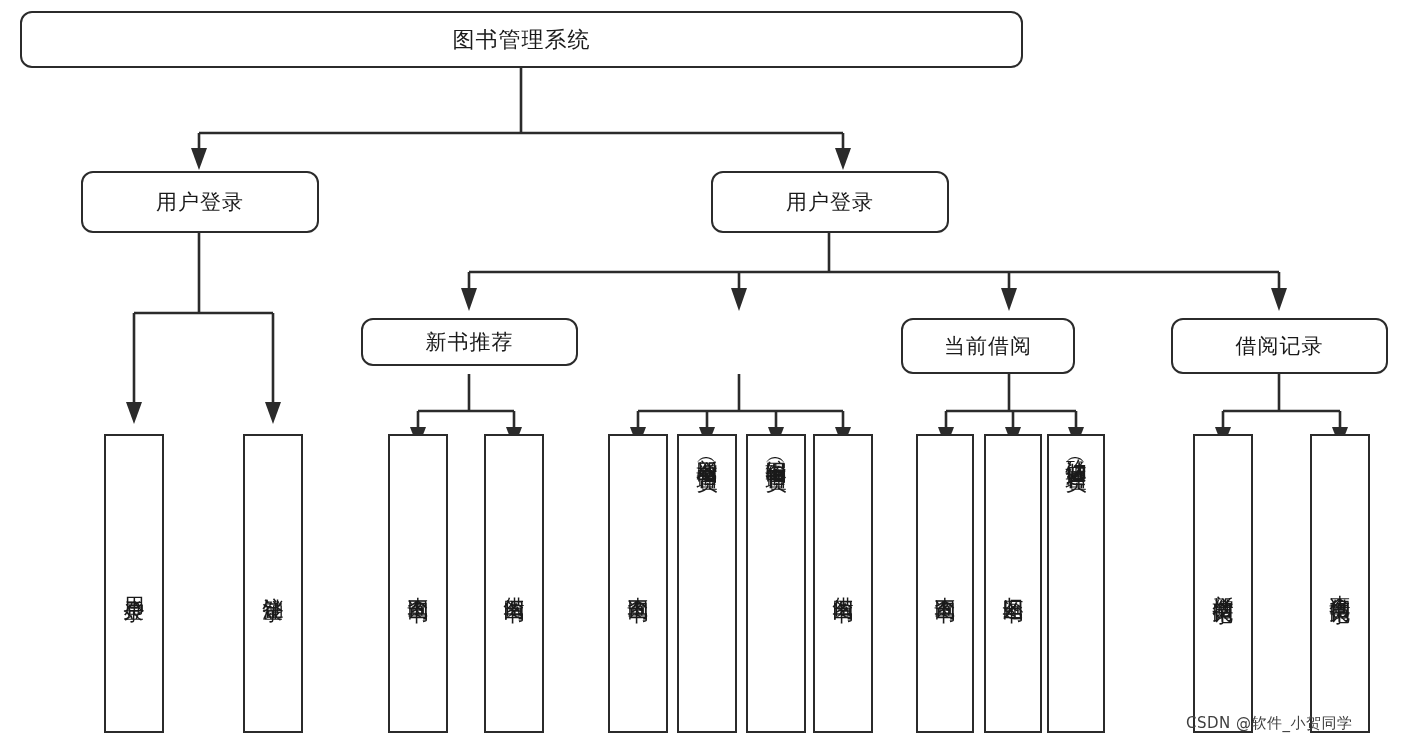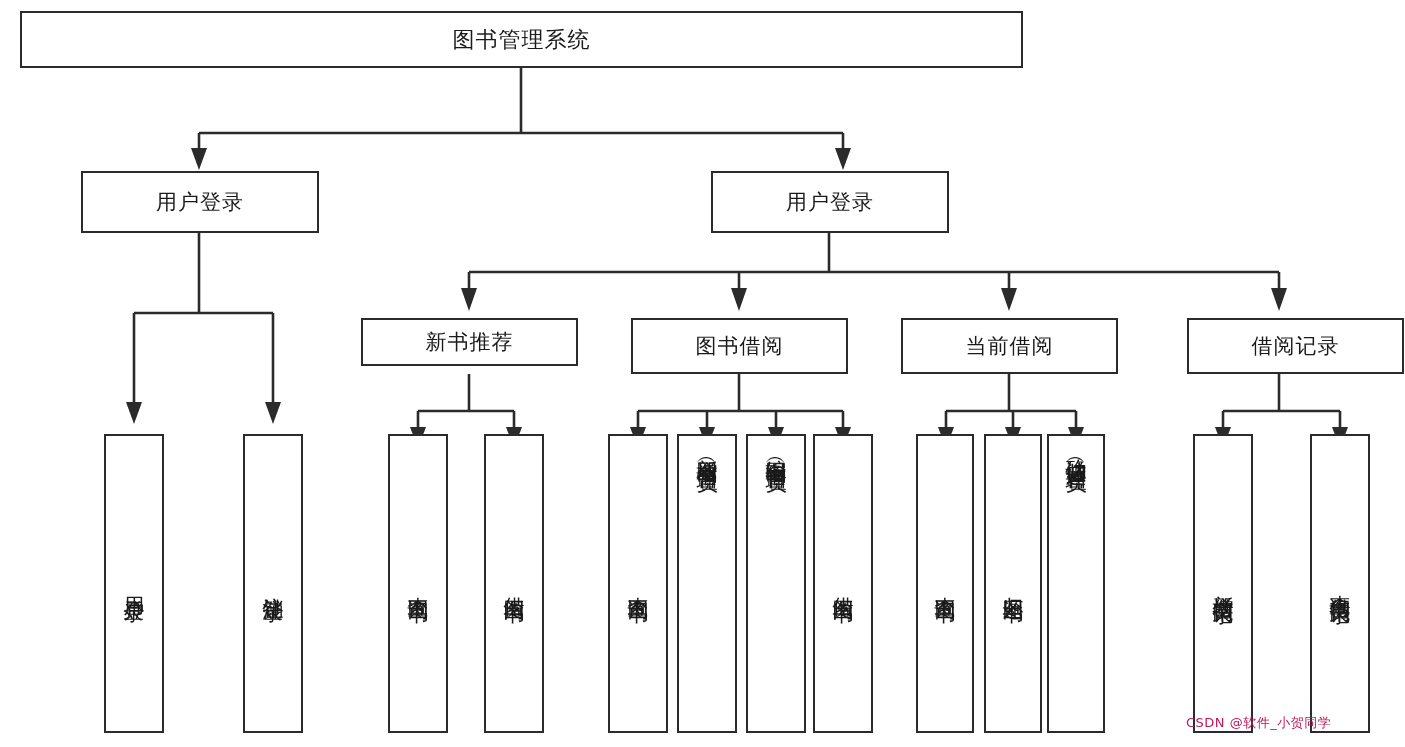--- a/index.html
+++ b/index.html
@@ -32,20 +32,21 @@
     border: 2px solid #2b2b2b;
     display: flex;
     align-items: center;
     justify-content: center;
     color: #1a1a1a;
     z-index: 2;
   }
   .node.h {
     font-size: 21px;
     letter-spacing: 1px;
+    border-radius: 12px;
   }
   .node.v {
     font-size: 21px;
     letter-spacing: 2px;
     padding-top: 6px;
     padding-bottom: 6px;
     align-items: flex-start;
   }
   .node.v .vlabel {
     writing-mode: vertical-rl;
@@ -53,22 +54,22 @@
     white-space: nowrap;
     line-height: 1.05;
   }
   .node.root {
     font-size: 22px;
   }
   .watermark {
     position: absolute;
     left: 1186px;
     top: 714px;
-    font-size: 13px;
-    color: #be185d;
+    font-size: 15px;
+    color: #404040;
     white-space: nowrap;
     z-index: 5;
     letter-spacing: 0.5px;
   }
 </style>
 </head>
 <body>
 
 <div id="canvas">
 
@@ -159,29 +160,26 @@
   </div>
 
   <div class="node h" style="left:711px;top:171px;width:238px;height:62px;">
     <span>用户登录</span>
   </div>
 
   <div class="node h" style="left:361px;top:318px;width:217px;height:48px;">
     <span>新书推荐</span>
   </div>
 
-  <div class="node h" style="left:631px;top:318px;width:217px;height:56px;">
-    <span>图书借阅</span>
-  </div>
-
-  <div class="node h" style="left:901px;top:318px;width:217px;height:56px;align-items:center;">
+
+  <div class="node h" style="left:901px;top:318px;width:174px;height:56px;align-items:center;">
     <span>当前借阅</span>
   </div>
 
-  <div class="node h" style="left:1171px;top:318px;width:217px;height:56px;margin-left:16px;">
+  <div class="node h" style="left:1171px;top:318px;width:217px;height:56px;">
     <span>借阅记录</span>
   </div>
 
   <div class="node v" style="left:104px;top:434px;width:60px;height:299px;justify-content:center;align-items:center;">
     <span class="vlabel">用户登录</span>
   </div>
 
   <div class="node v" style="left:243px;top:434px;width:60px;height:299px;justify-content:center;align-items:center;">
     <span class="vlabel">注销登录</span>
   </div>

